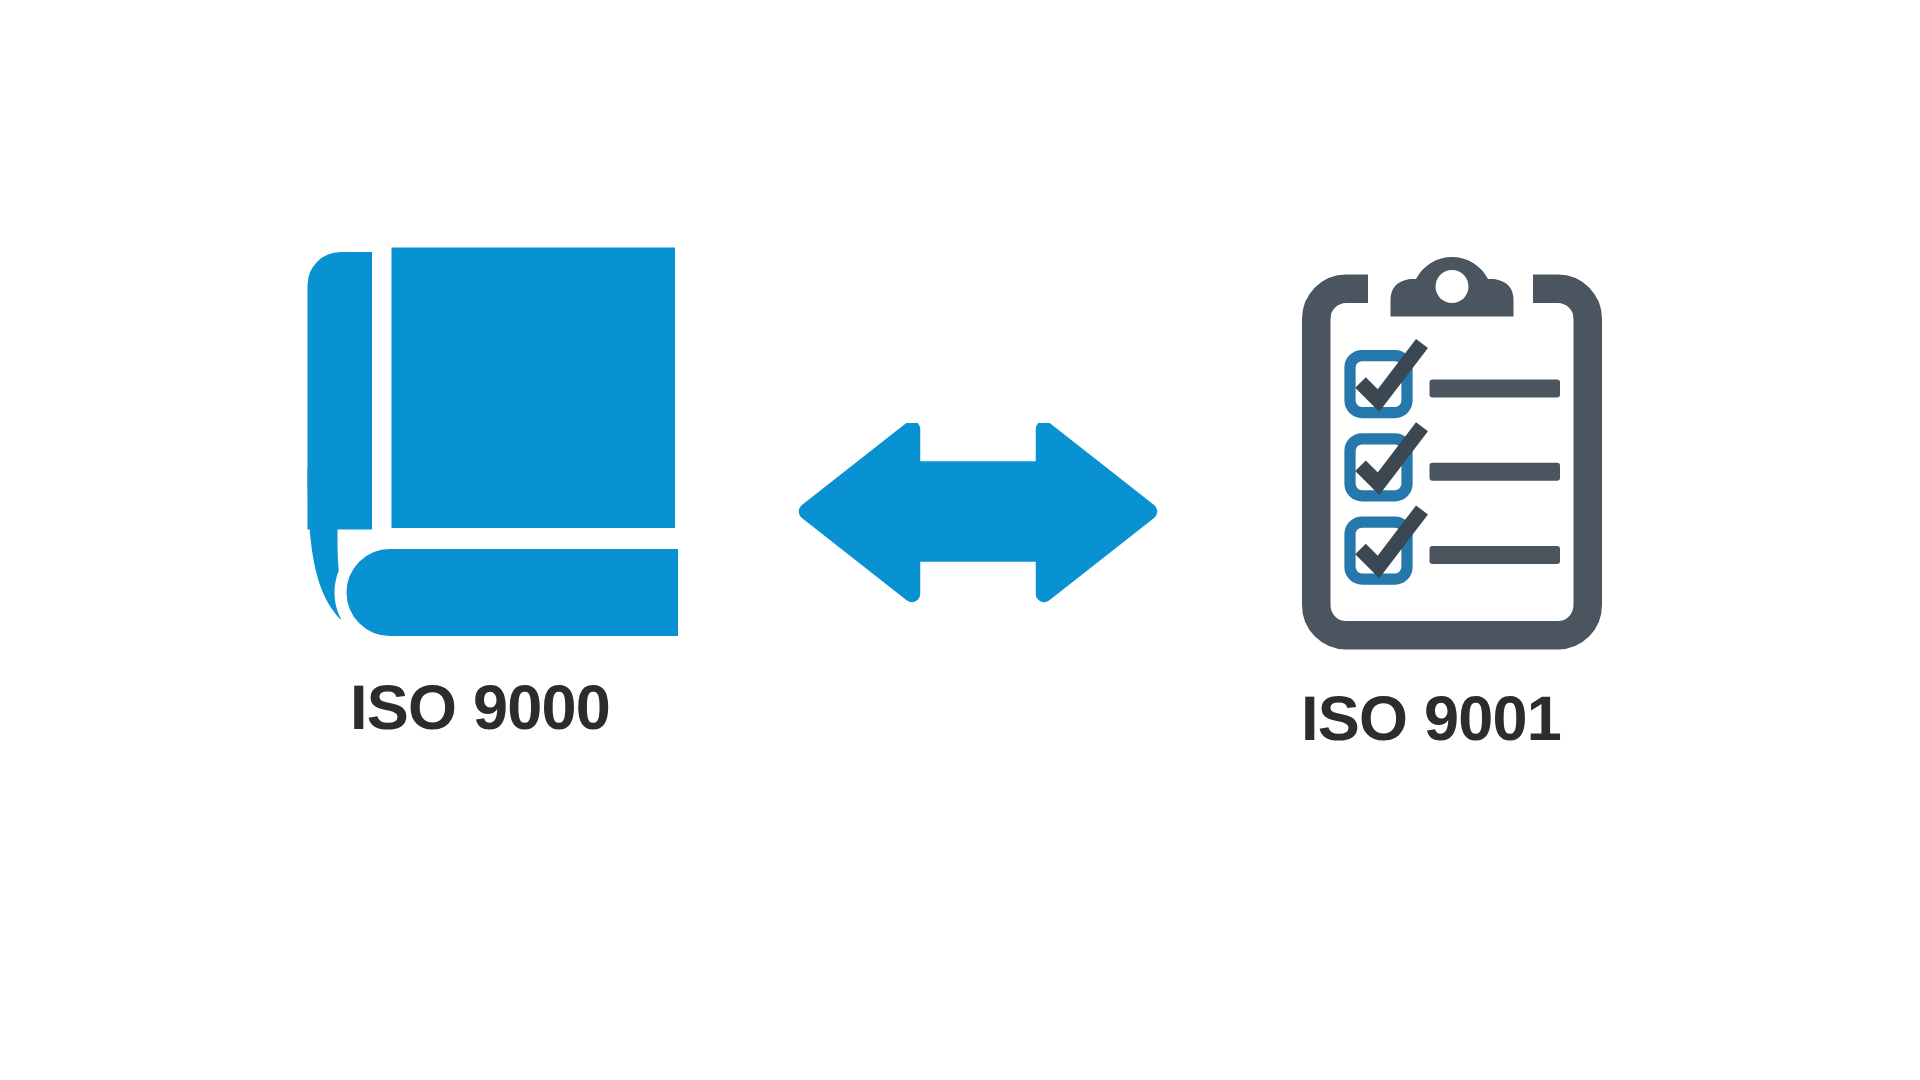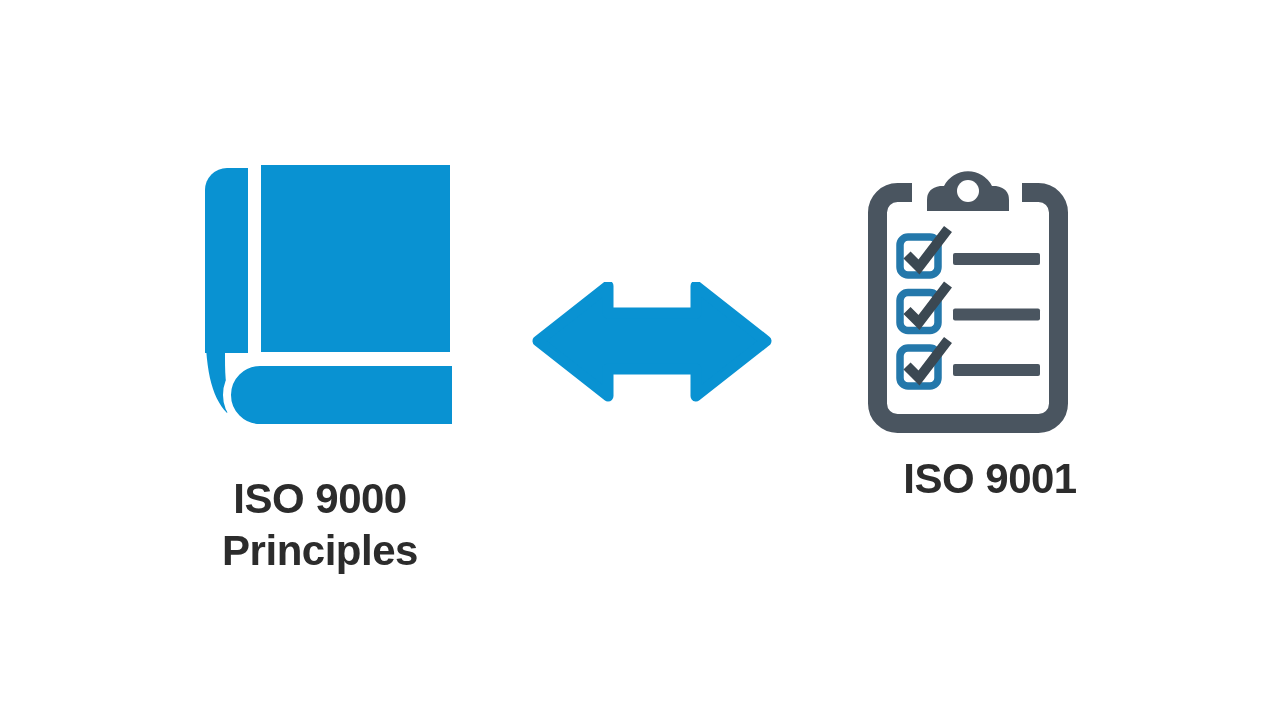--- a/index.html
+++ b/index.html
@@ -21,22 +21,22 @@
   .caption {
     position: absolute;
     width: 400px;
     text-align: center;
     font-weight: bold;
     font-size: 42px;
     line-height: 52px;
     letter-spacing: -0.5px;
     color: #2c2c2c;
   }
-  .caption-left  { left: 120px; top: 473px; }
-  .caption-right { left: 790px; top: 453px; }
+  .caption-left  { left: 120px; top: 446px; }
+  .caption-right { left: 754px; top: 453px; }
 </style>
 </head>
 <body>
 
 <div class="stage">
 
   <svg class="icon-abs" style="left:200px; top:162px;" width="260" height="272" viewBox="0 0 260 272">
 
     <path d="M48,6 L27,6 A22,22 0 0 0 5,28 L5,191 L48,191 Z" fill="#0992d2"></path>
 
@@ -74,20 +74,19 @@
 
     <g transform="translate(0,111)">
       <rect x="38" y="79" width="38" height="38" rx="8" fill="#ffffff" stroke-width="7.5" stroke="#2478ab"></rect>
       <path d="M45,97 L57,109 L86,71" fill="none" stroke-width="10" stroke="#3b4852"></path>
       <rect x="91" y="95" width="87" height="12" rx="2" fill="#4a5560"></rect>
     </g>
   </svg>
 
   <div class="caption caption-left">
     <div>ISO 9000</div>
-    <div>Principles</div>
   </div>
 
   <div class="caption caption-right">
     <div>ISO 9001</div>
   </div>
 
 </div>
 
 </body></html>

